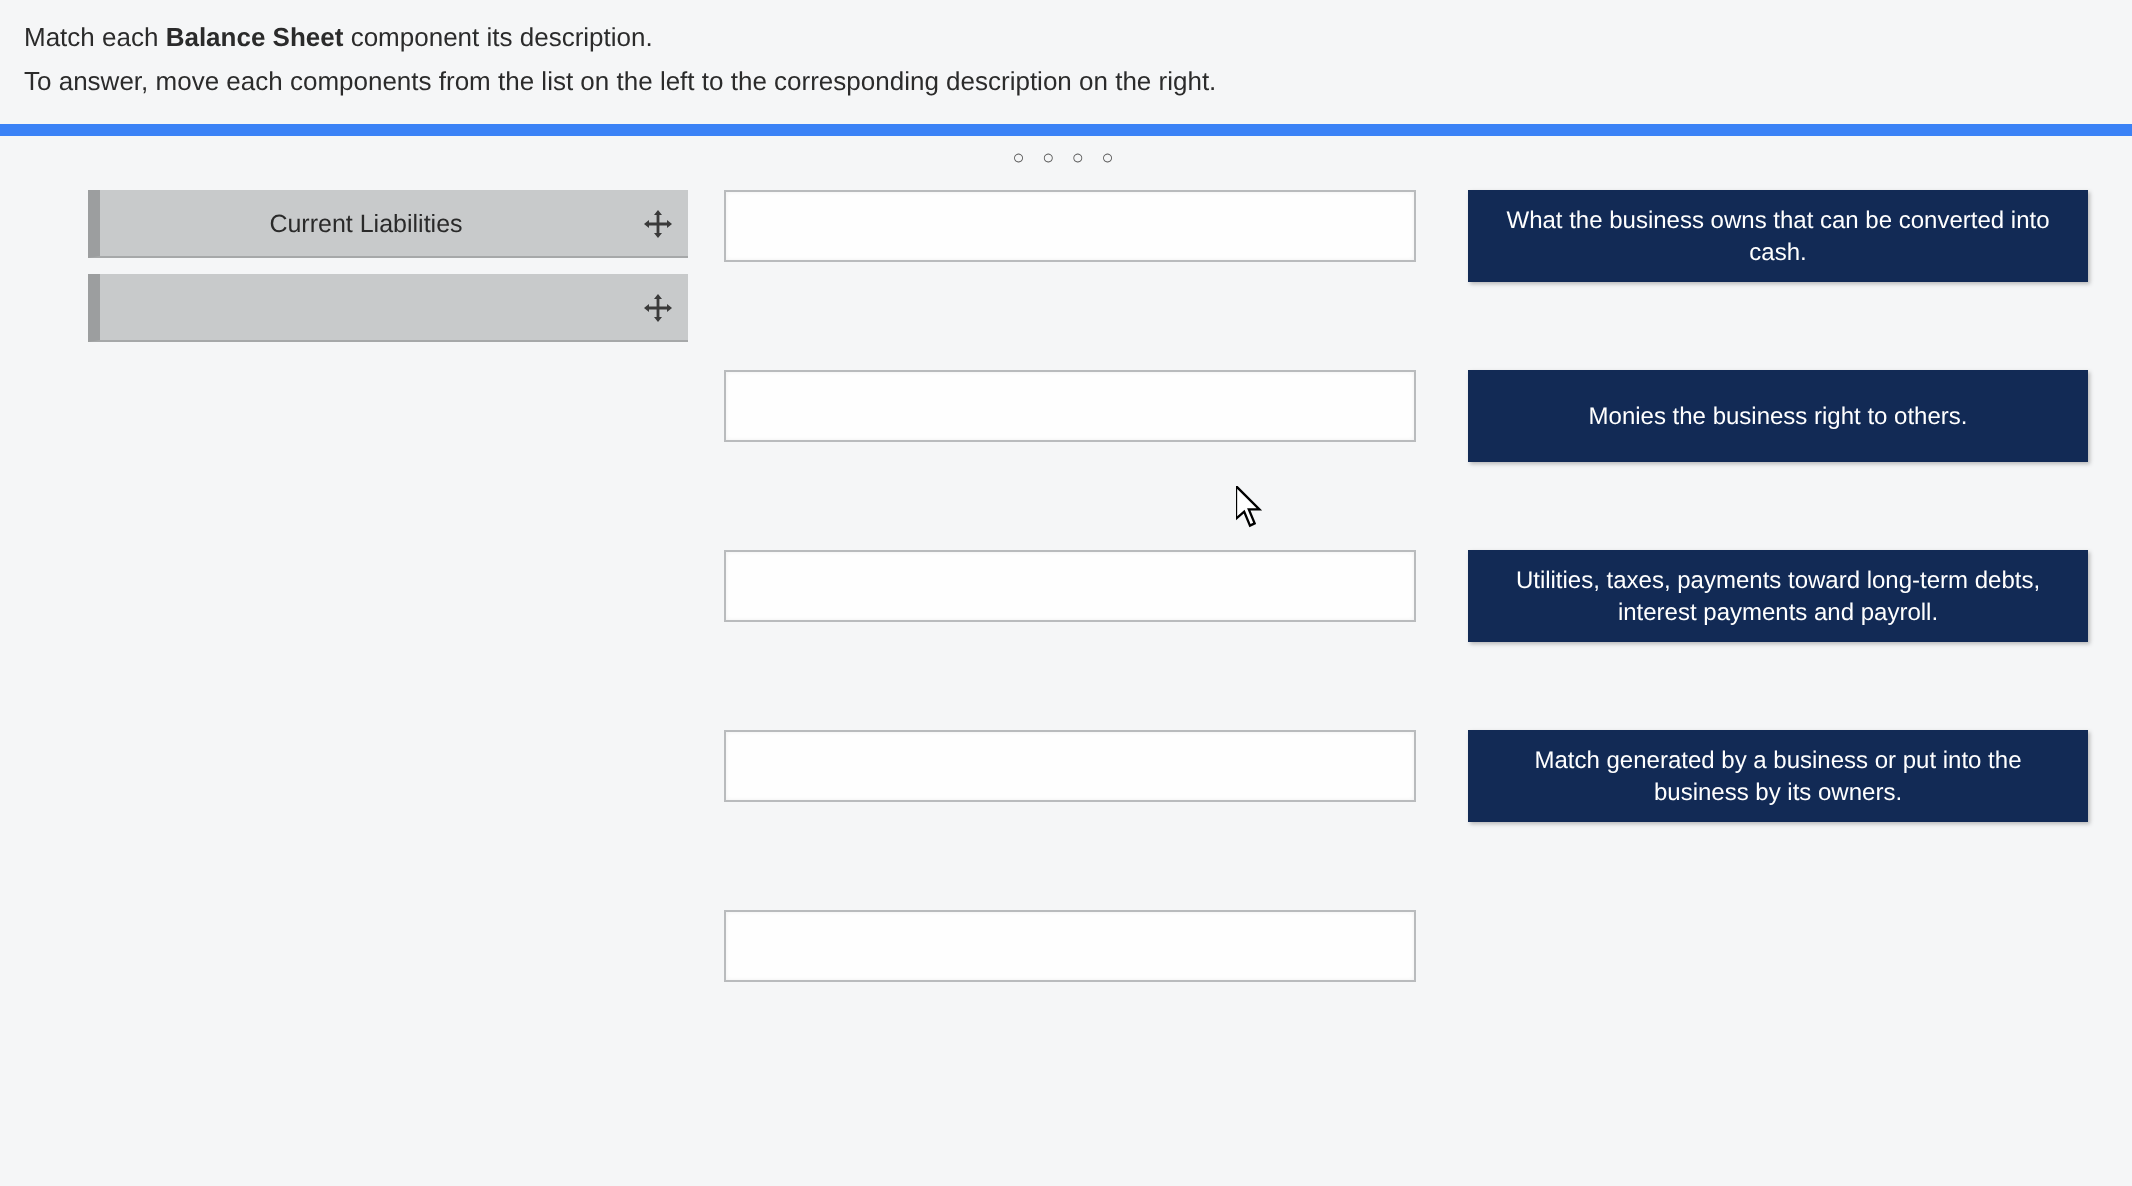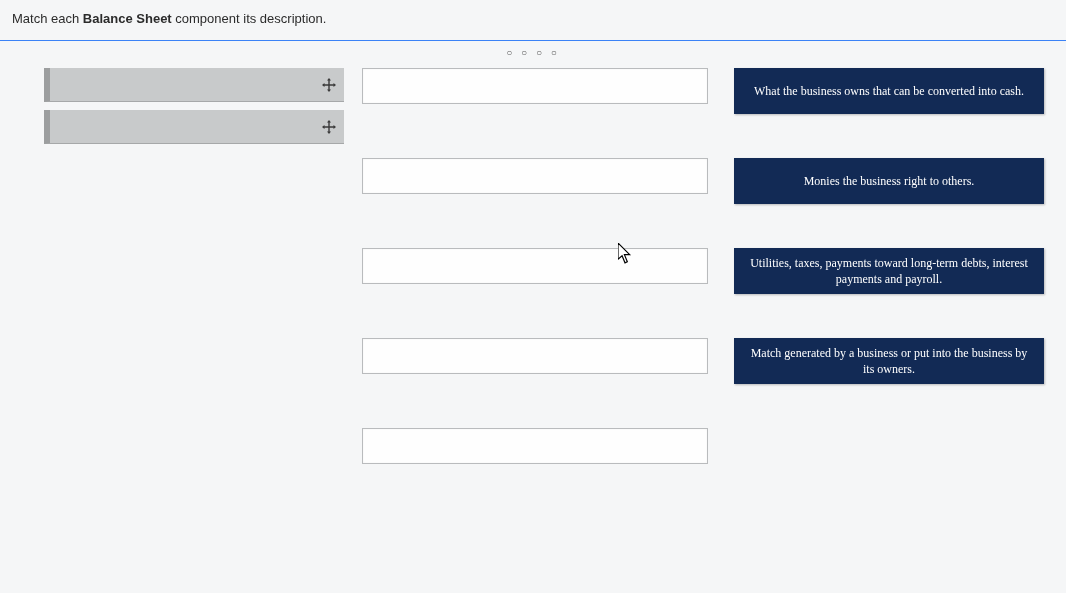--- a/index.html
+++ b/index.html
@@ -5,41 +5,41 @@
   * { box-sizing: border-box; margin: 0; padding: 0; }
   body {
     font-family: "Segoe UI", Arial, sans-serif;
     background: #f5f6f7;
     width: 1066px;
     height: 593px;
     overflow: hidden;
   }
   .instructions {
     padding: 8px 12px 10px 12px;
-    border-bottom: 1px solid #3b82f6;
+    border-bottom: 6px solid #3b82f6;
     font-size: 13px;
     color: #2b2b2b;
     line-height: 1.7;
   }
   .instructions b { font-weight: 700; }
   .pager {
     text-align: center;
     font-size: 10px;
     letter-spacing: 3px;
     color: #5a5a5a;
     padding: 6px 0 4px 0;
   }
   .workspace {
     display: flex;
     padding: 6px 22px 0 44px;
     gap: 18px;
   }
   .source-col { width: 300px; flex: 0 0 300px; }
   .dropzones-col { flex: 1; padding-right: 8px; }
-  .descriptions-col { width: 310px; flex: 0 0 310px; font-family: Liberation Serif, serif; }
+  .descriptions-col { width: 310px; flex: 0 0 310px; }
 
   .source-item {
     position: relative;
     display: flex;
     align-items: center;
     height: 34px;
     margin-bottom: 8px;
     background: #c8cacb;
     border-left: 6px solid #9c9e9f;
     border-bottom: 1px solid #a6a8a9;
@@ -95,28 +95,30 @@
     pointer-events: none;
   }
 </style>
 </head>
 <body>
 
 <div class="instructions">
   <div>
     <span>Match each </span><b>Balance Sheet</b><span> component its description.</span>
   </div>
+  <div>To answer, move each components from the list on the left to the corresponding description on the right.</div>
 </div>
 
 <div class="pager">○ ○ ○ ○</div>
 
 <div class="workspace">
 
   <div class="source-col">
     <div class="source-item">
+      <span class="label">Current Liabilities</span>
       <span class="move-icon">
         <svg viewBox="0 0 14 14">
             <path d="M7 0 L9 2.5 H7.7 V6.3 H11.5 V5 L14 7 L11.5 9 V7.7 H7.7 V11.5 H9 L7 14 L5 11.5 H6.3 V7.7 H2.5 V9 L0 7 L2.5 5 V6.3 H6.3 V2.5 H5 Z" fill="currentColor"></path>
           </svg>
       </span>
     </div>
     <div class="source-item">
       <span class="move-icon">
         <svg viewBox="0 0 14 14">
             <path d="M7 0 L9 2.5 H7.7 V6.3 H11.5 V5 L14 7 L11.5 9 V7.7 H7.7 V11.5 H9 L7 14 L5 11.5 H6.3 V7.7 H2.5 V9 L0 7 L2.5 5 V6.3 H6.3 V2.5 H5 Z" fill="currentColor"></path>

